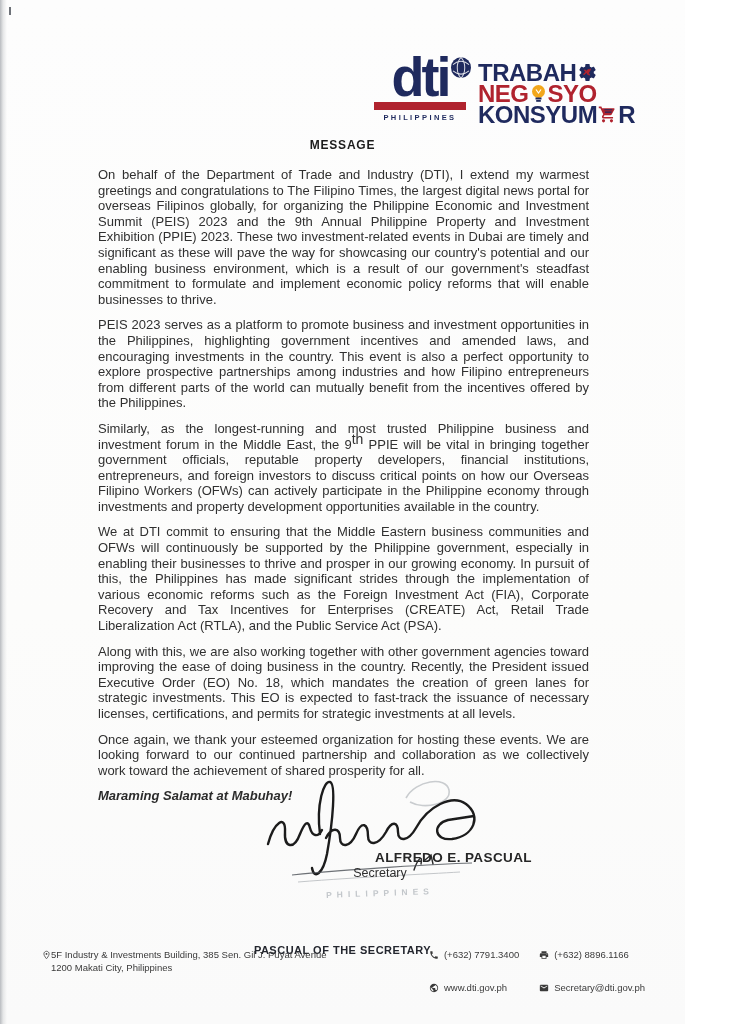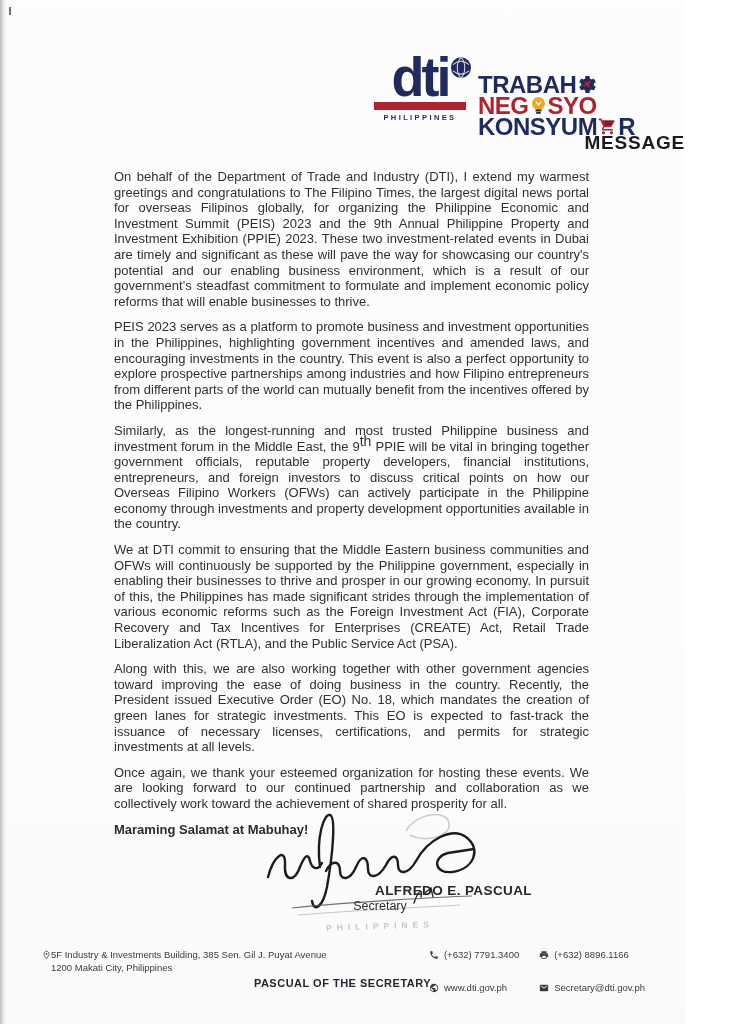--- a/index.html
+++ b/index.html
@@ -15,33 +15,33 @@
   
   .letterhead { display:flex; justify-content:flex-end; align-items:flex-start;
                 padding:54px 50px 0 0; gap:12px; height:132px; }
   .dti-logo { text-align:center; width:92px; }
   .dti-word { position:relative; font-weight:bold; font-size:54px; line-height:44px;
               color:#1f2a5e; letter-spacing:-3px; transform:scaleY(1.04); }
   .dti-globe { position:absolute; right:-6px; top:-16px; }
   .dti-bar { height:8px; background:#b0232e; margin:4px 0 3px; }
   .dti-sub { font-size:7.5px; font-weight:bold; color:#1f2a5e; letter-spacing:2.4px; white-space:nowrap; }
 
-  .tagline { font-weight:bold; font-size:24px; line-height:21px; letter-spacing:-0.5px; margin-top:20px; }
+  .tagline { font-weight:bold; font-size:24px; line-height:21px; letter-spacing:-0.5px; margin-top:8px; }
   .tagline .row { display:flex; align-items:center; }
   .navy { color:#1f2a5e; } .red { color:#b0232e; }
   .tagline svg { margin:0 1px; }
 
   
-  .heading { text-align:right; font-weight:bold; font-size:19px; letter-spacing:0.8px;
-             color:#1c1c1c; }
+  .heading { text-align:center; font-weight:bold; font-size:12px; letter-spacing:0.8px;
+             color:#1c1c1c; margin-top:6px; }
   .body-text { margin:15px 96px 0 98px; font-size:13px; line-height:15.6px;
                text-align:justify; color:#303030; }
-  .body-text p { margin-bottom:10px;margin-left:16px; }
+  .body-text p { margin-bottom:10px; }
   .body-text sup { font-size:14px; vertical-align:super; line-height:0; }
-  .closing { font-weight:bold; margin-top:3px; color:#2b2b2b; }
+  .closing { font-style:italic; font-weight:bold; margin-top:3px; color:#2b2b2b; }
 
   
   .sig-block { position:relative; margin-left:228px; width:304px; height:106px; }
   .sig-svg { position:absolute; left:28px; top:-38px; }
   .sig-name { position:absolute; top:36px; width:100%; text-align:right; font-weight:bold;
               font-size:13.5px; letter-spacing:0.4px; color:#262626; }
   .sig-title { position:absolute; top:52px; width:100%; text-align:center;
                font-size:12.5px; color:#2e2e2e; }
   .sig-stamp { position:absolute; top:74px; width:100%; text-align:center; color:#c3c7cb;
                font-size:8.5px; font-weight:bold; letter-spacing:5px; transform:rotate(-2deg); }

